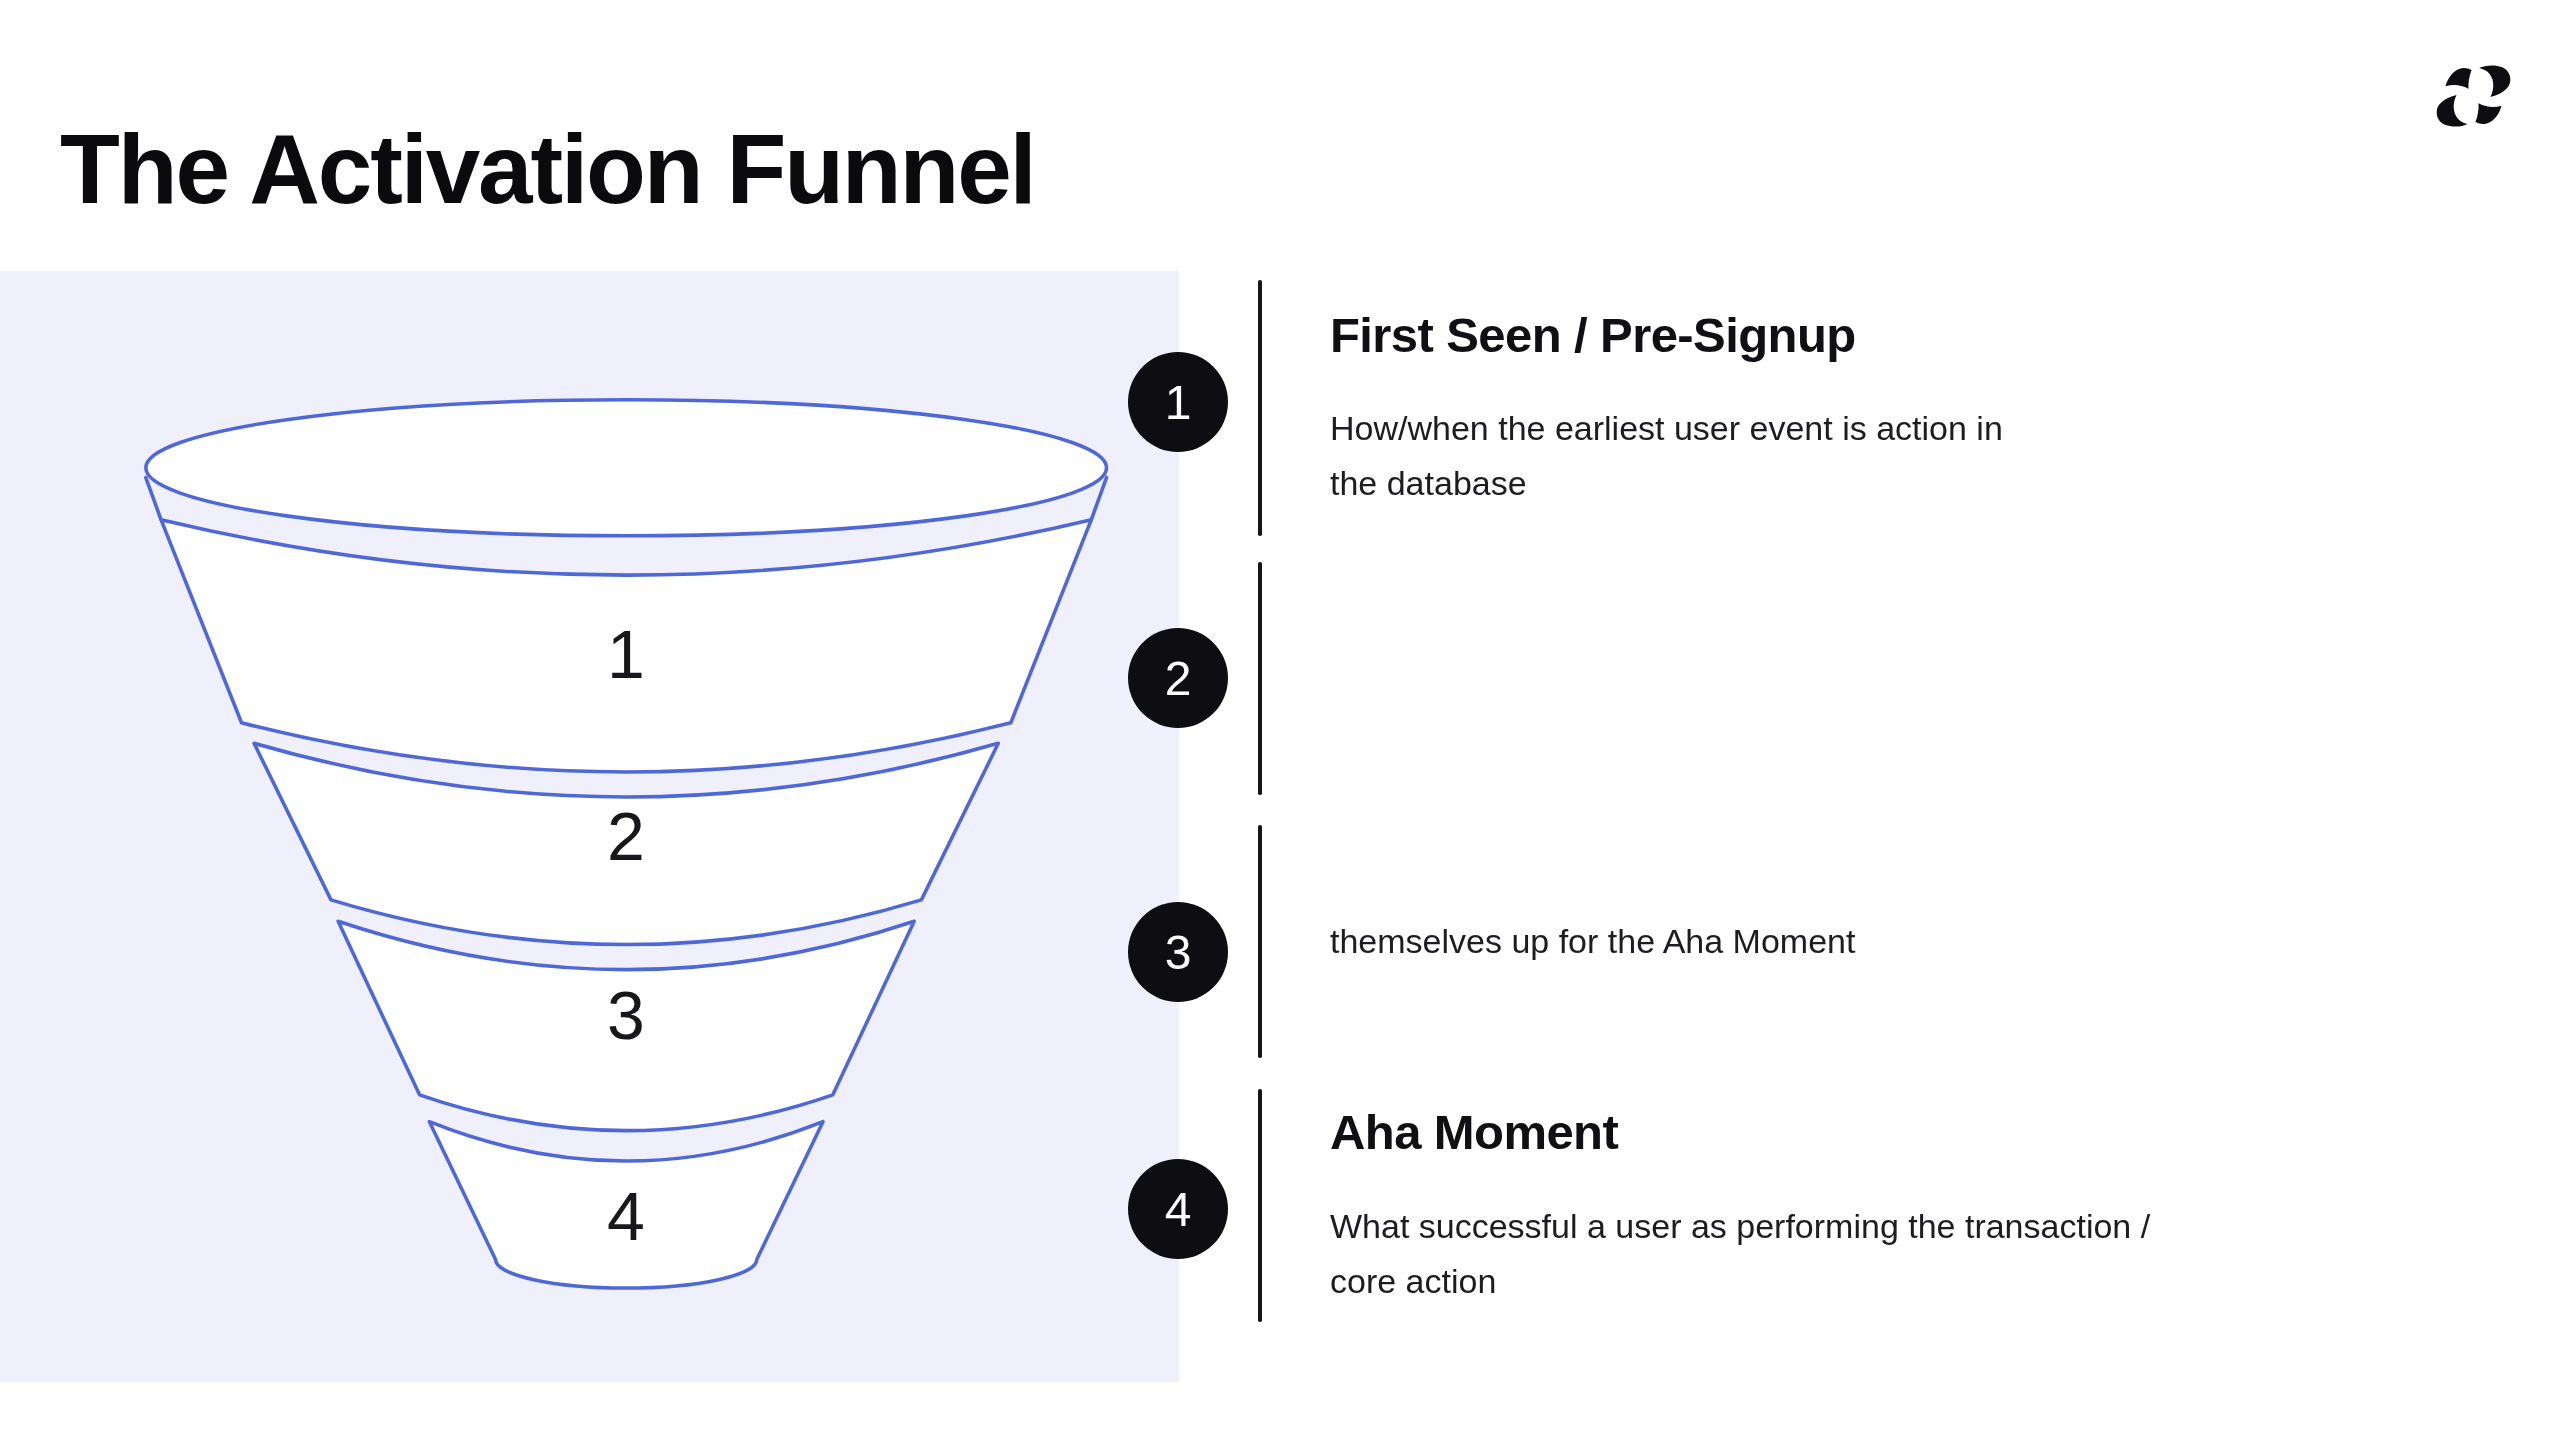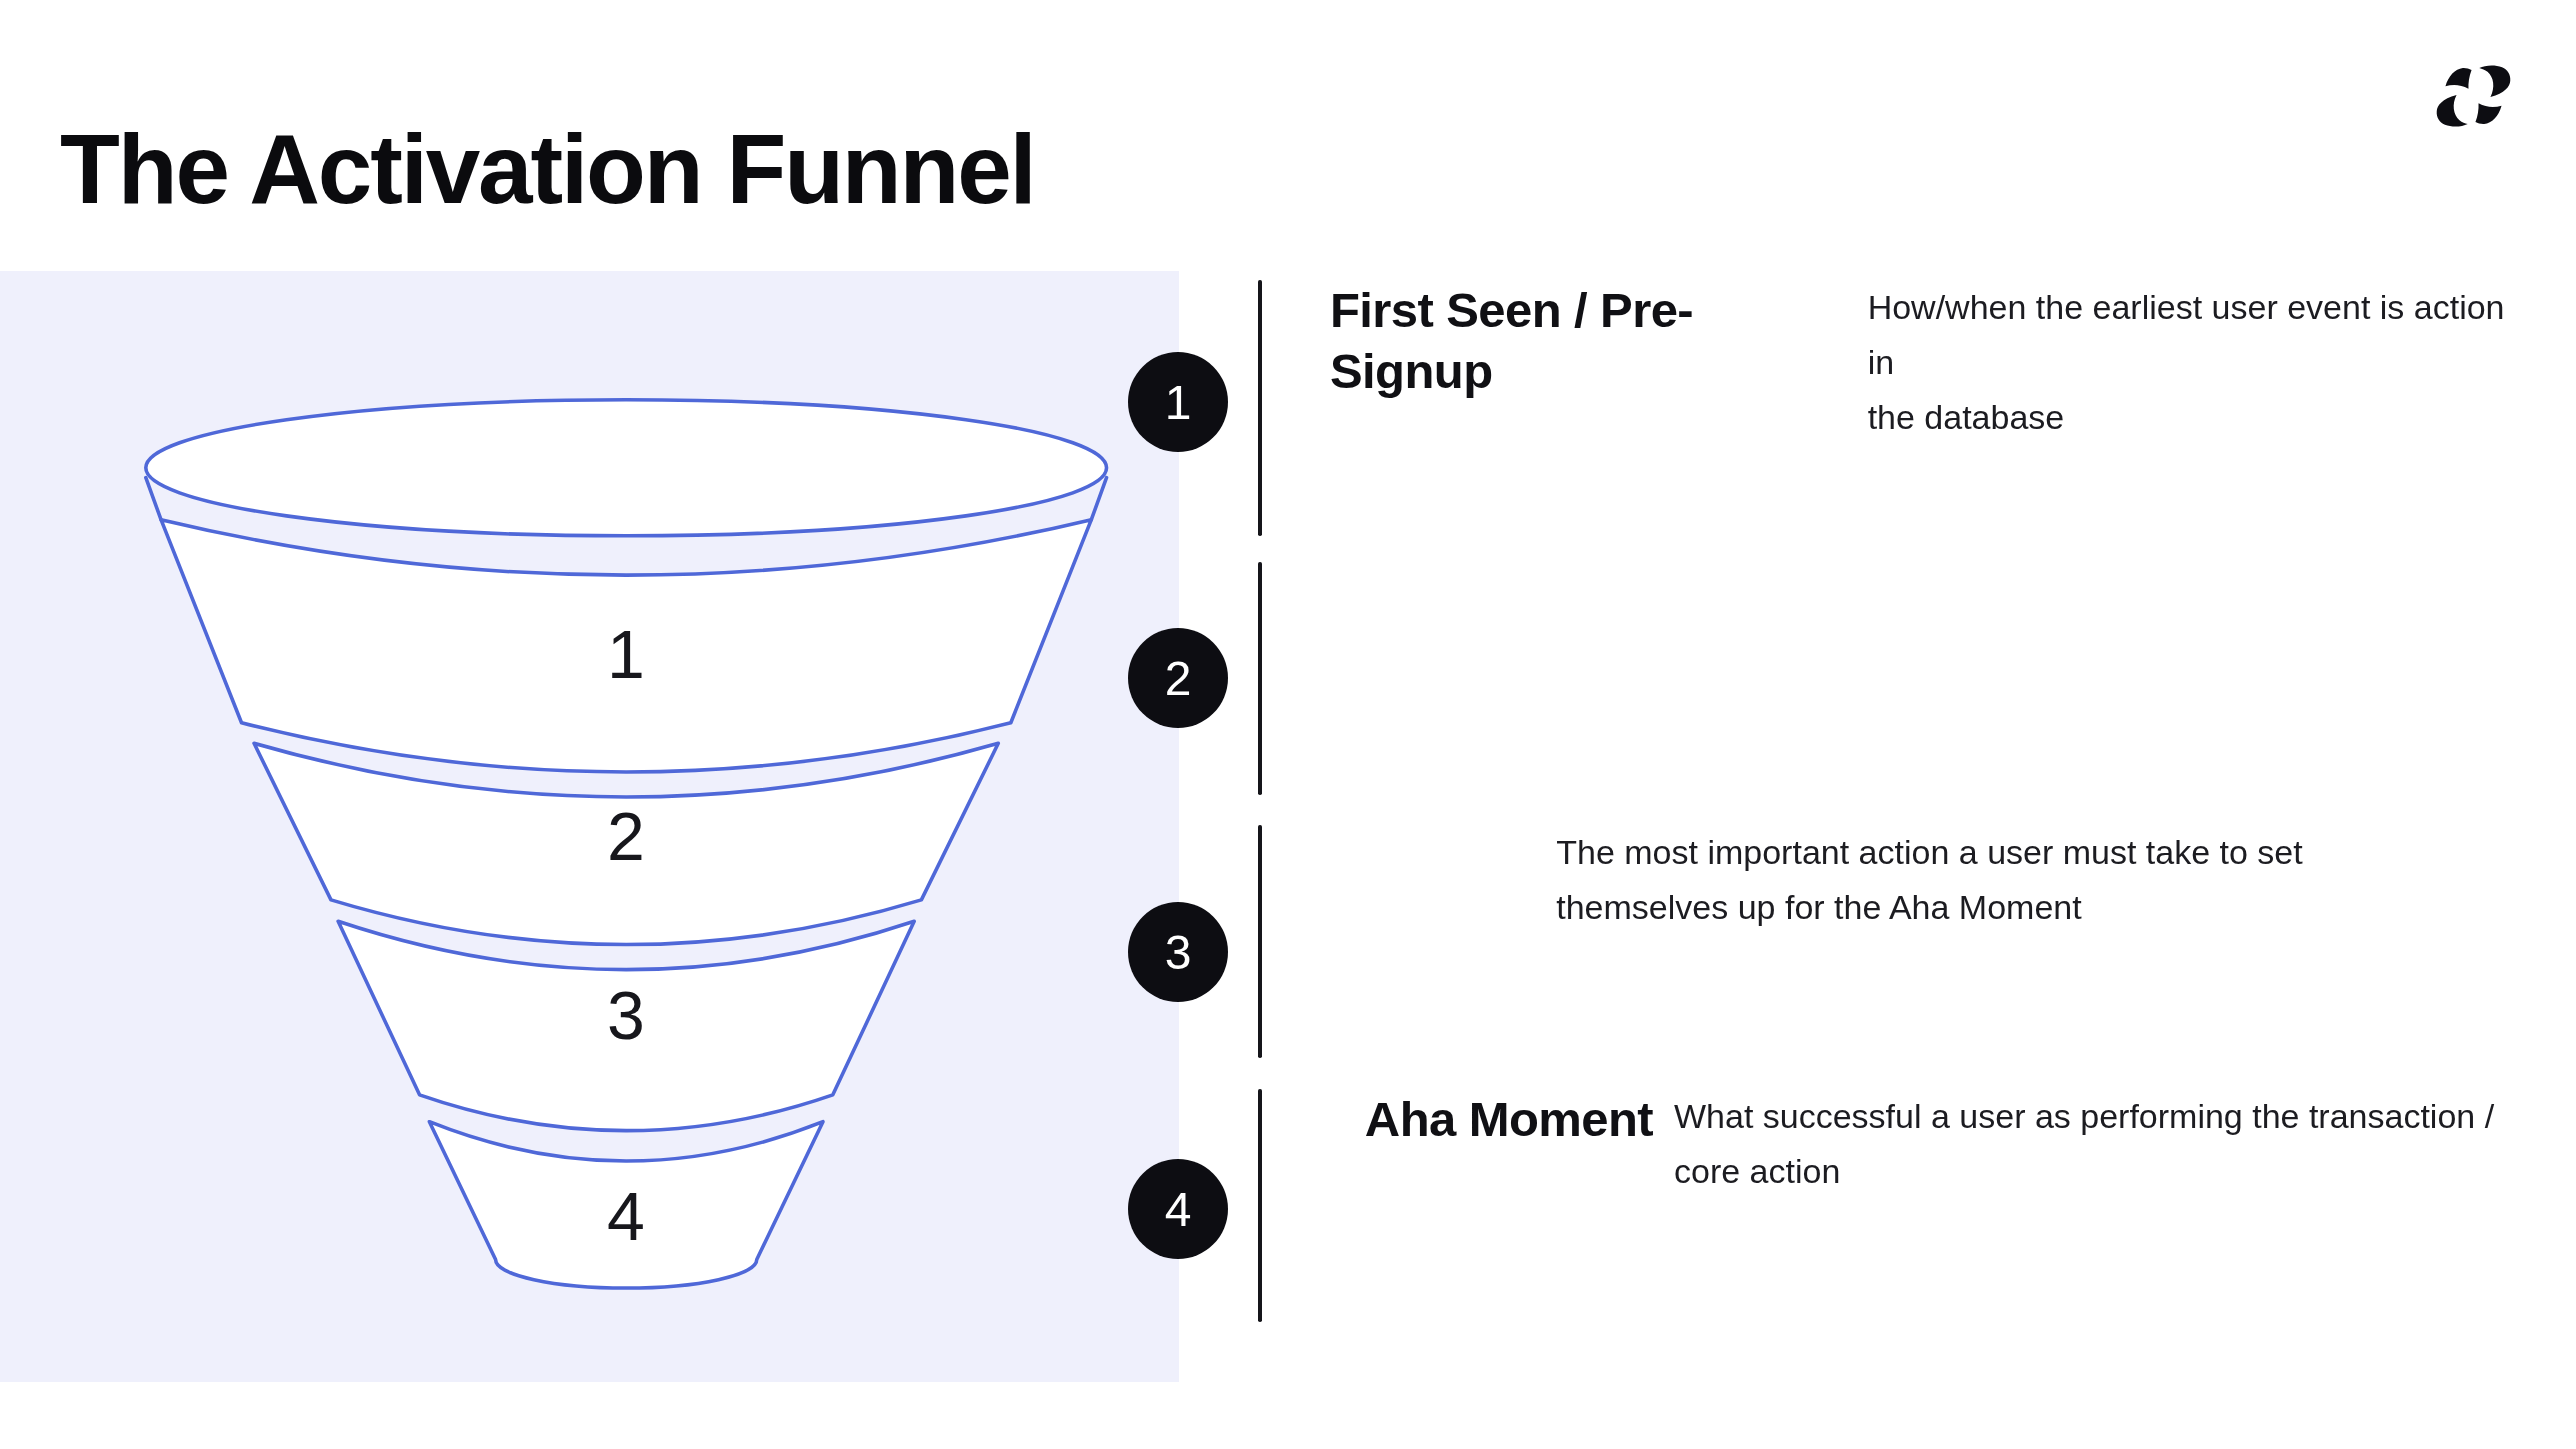--- a/index.html
+++ b/index.html
@@ -45,21 +45,21 @@
     position:absolute;left:1258px;width:3.6px;background:#15151a;border-radius:1.8px;
   }
   .d-1{top:280px;height:256px;}
   .d-2{top:562px;height:233px;}
   .d-3{top:825px;height:233px;}
   .d-4{top:1089px;height:233px;}
 
   
   .step-text{
     position:absolute;left:1330px;width:1199px;
-    display:flex;justify-content:center;gap:21px;
+    display:flex;flex-direction:column;justify-content:center;gap:21px;
   }
   .st-1{top:280px;height:256px;}
   .st-2{top:562px;height:233px;}
   .st-3{top:825px;height:233px;}
   .st-4{top:1089px;height:233px;}
   .step-title{
     font-size:49px;line-height:1.25;font-weight:600;
     letter-spacing:-0.012em;color:#101014;margin:0 0 14.3px 0;
   }
   .step-desc{font-size:34px;line-height:55px;font-weight:400;color:#1c1c21;margin:0;}
@@ -123,21 +123,20 @@
     <h2 class="step-title">First Seen / Pre-Signup</h2>
     <p class="step-desc">
       <span class="line">How/when the earliest user event is action in</span>
       <span class="line">the database</span>
     </p>
   </div>
 
 
   <div class="step-text st-3">
     <p class="step-desc">
-      <span class="line">The most important action a user must take to set</span>
       <span class="line">themselves up for the Aha Moment</span>
     </p>
   </div>
 
   <div class="step-text st-4">
     <h2 class="step-title">Aha Moment</h2>
     <p class="step-desc">
       <span class="line">What successful a user as performing the transaction /</span>
       <span class="line">core action</span>
     </p>

